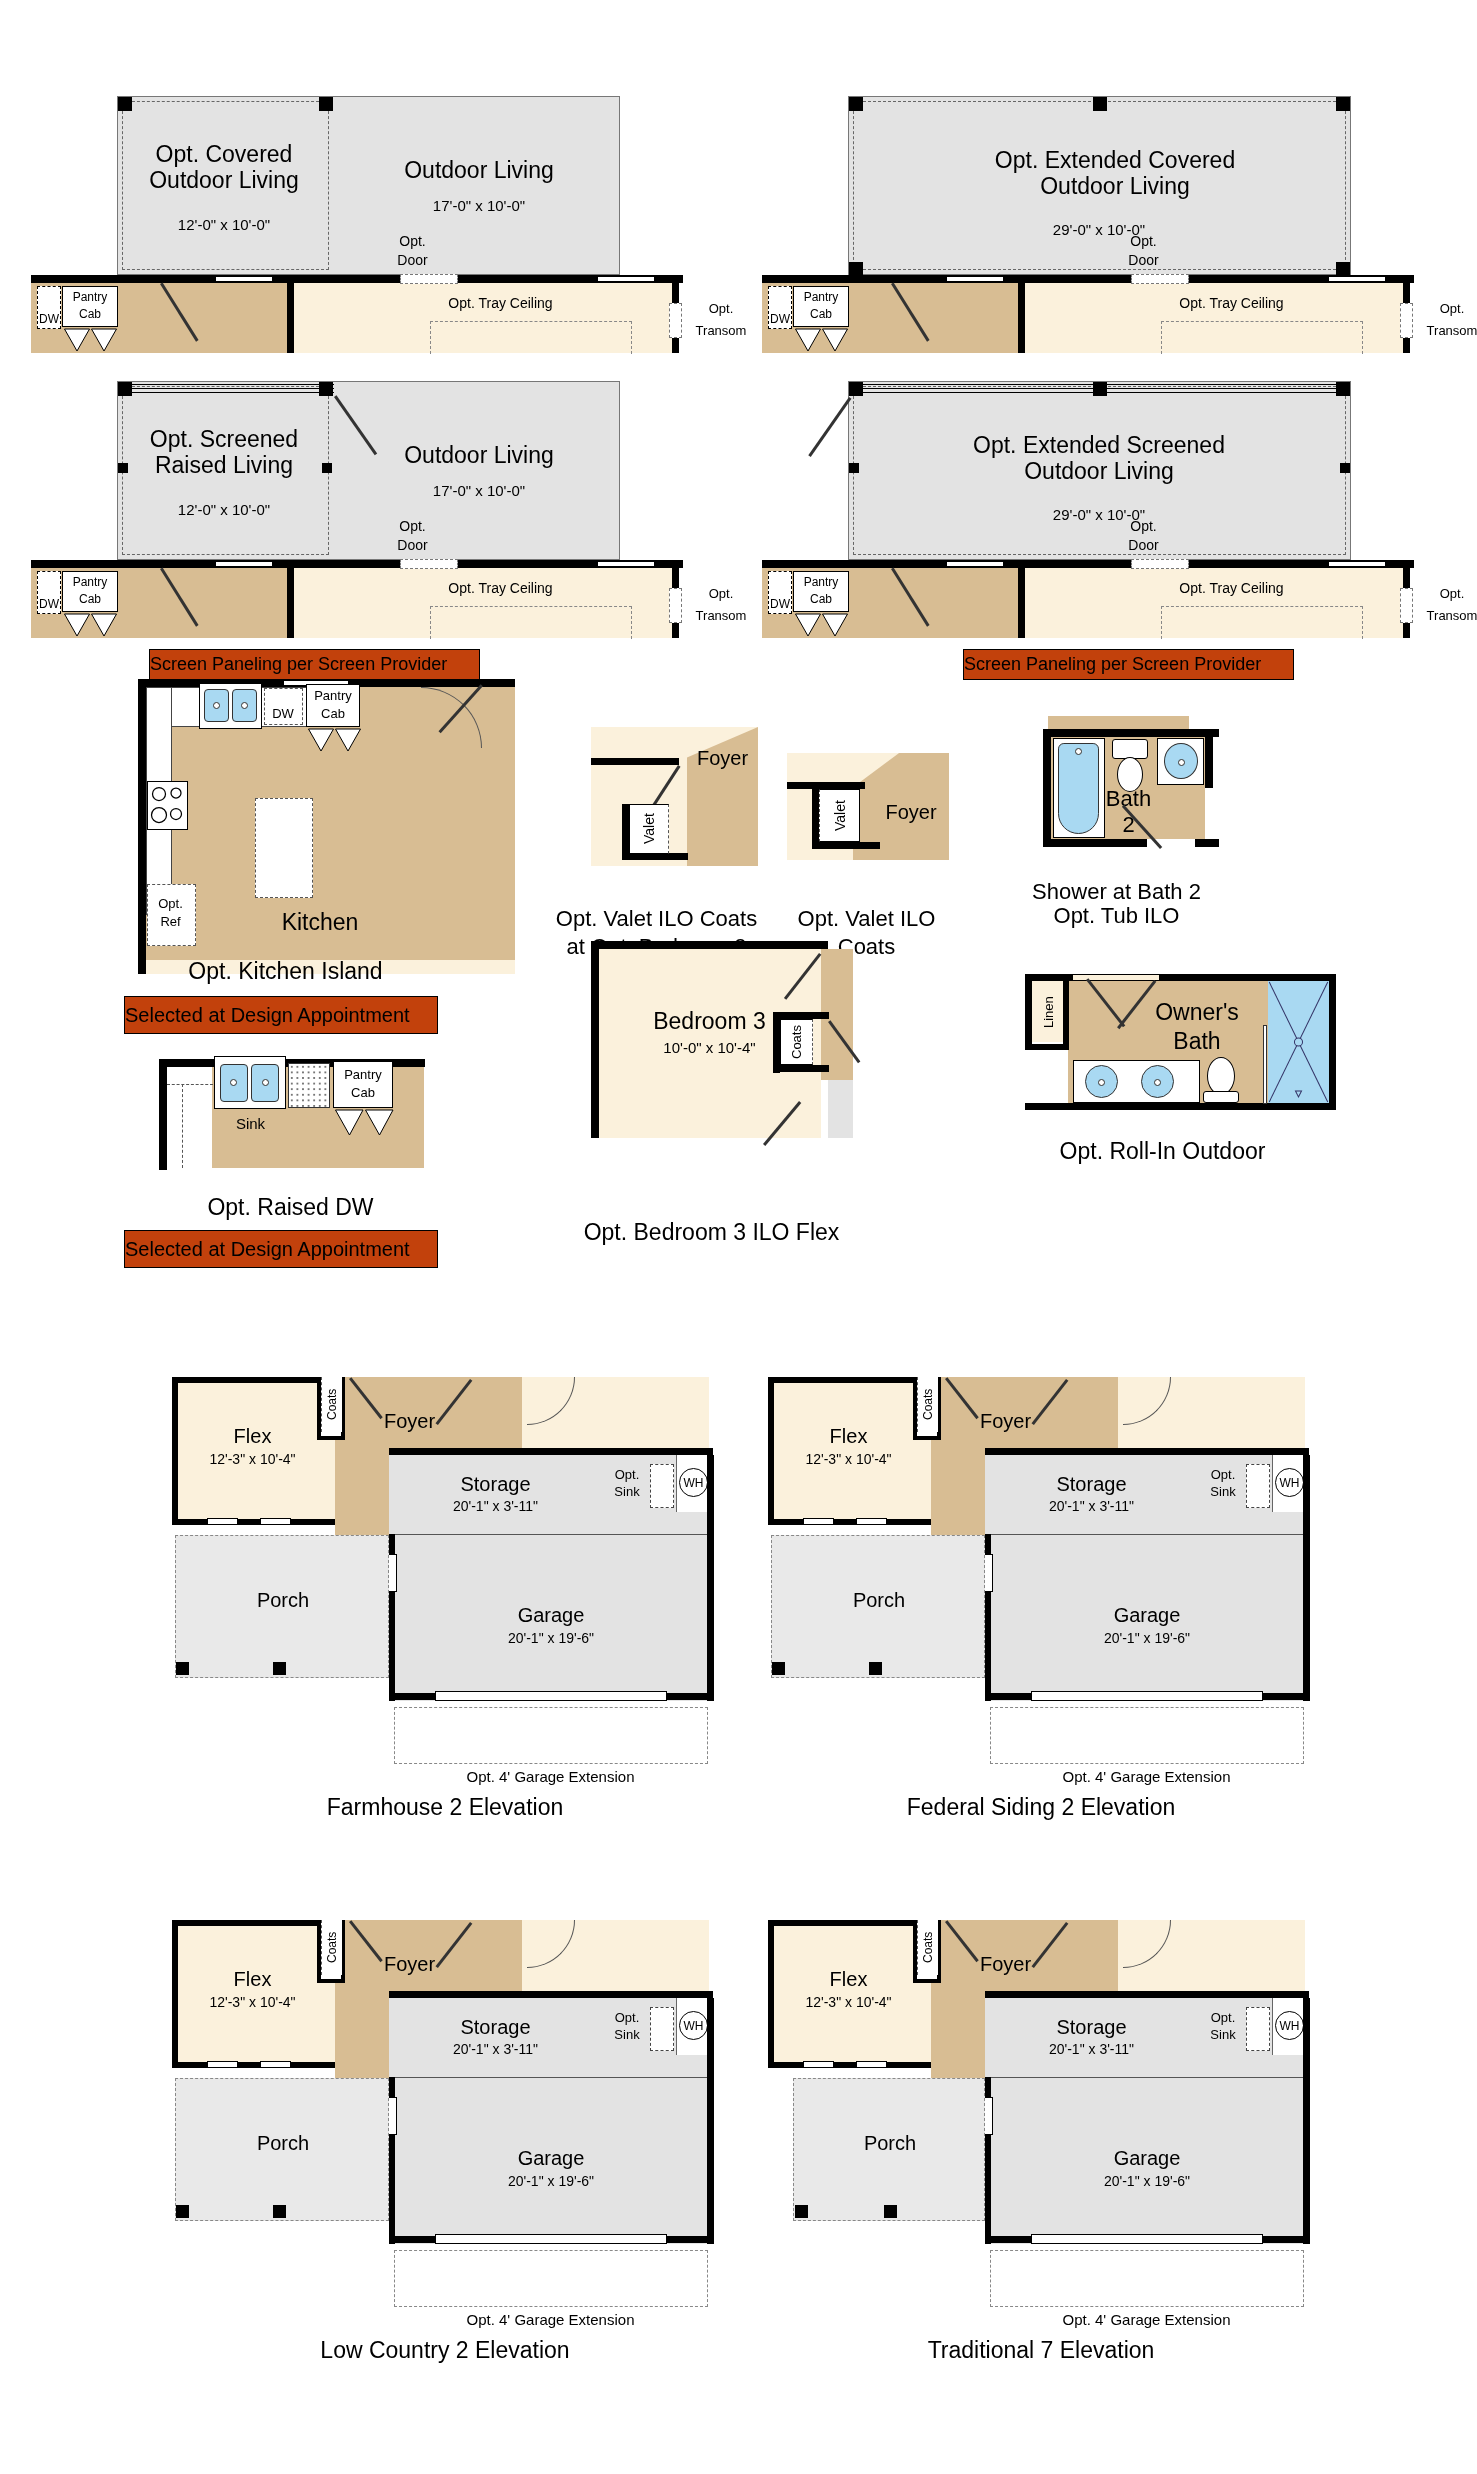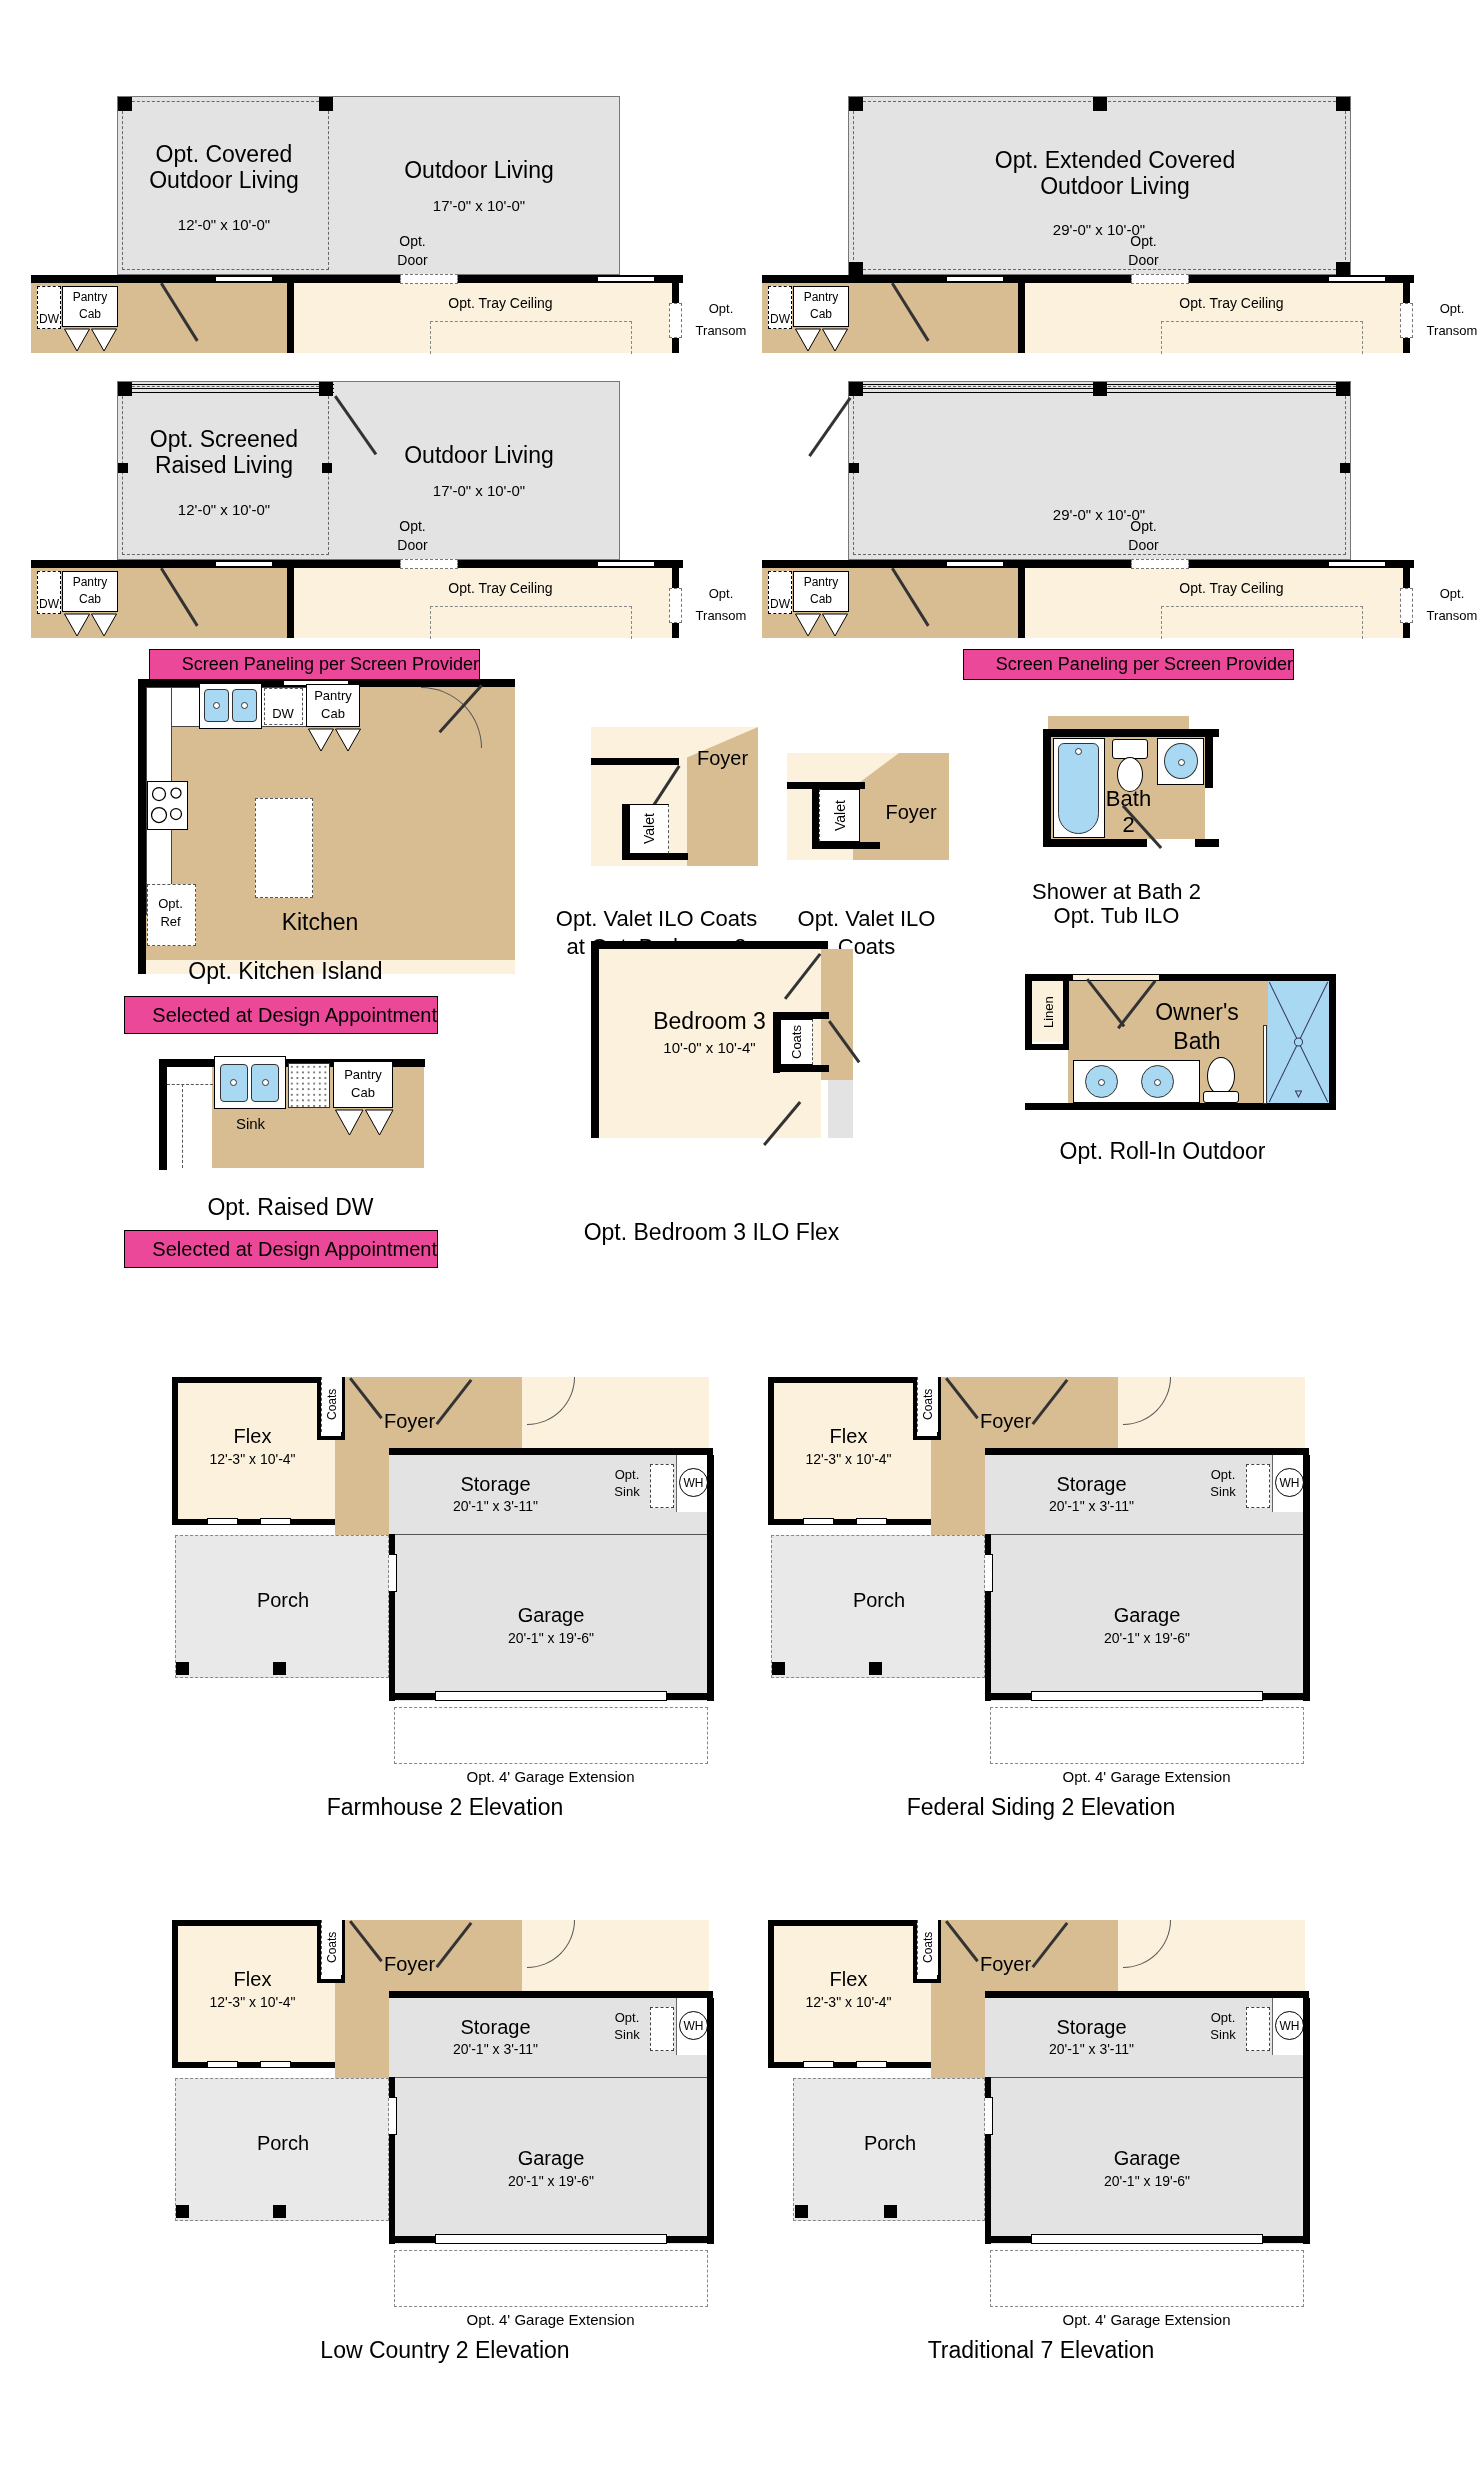--- a/index.html
+++ b/index.html
@@ -6,22 +6,22 @@
   #sheet{position:relative;width:1477px;height:2475px;background:#ffffff;
          font-family:"Liberation Sans", sans-serif;color:#000;overflow:hidden;}
   .abs{position:absolute;}
   .wall{position:absolute;background:#000;}
   .post{position:absolute;background:#000;width:14px;height:14px;}
   .grayarea{position:absolute;background:#e3e3e3;border:1px solid #777;box-sizing:border-box;}
   .tanfill{background:#d8bd93;}
   .creamfill{background:#fbf1dc;}
   .whitebox{position:absolute;background:#fff;border:1px solid #000;box-sizing:border-box;}
   .dashbox{position:absolute;border:1.5px dashed #666;box-sizing:border-box;background:transparent;}
-  .notebox{position:absolute;background:#ec4899;border:1.5px solid #000;box-sizing:border-box;
-           display:flex;flex-direction:column;align-items:flex-end;justify-content:center;text-align:center;}
+  .notebox{position:absolute;background:#c2410c;border:1.5px solid #000;box-sizing:border-box;
+           display:flex;flex-direction:column;align-items:flex-start;justify-content:center;text-align:center;}
   .lbl{position:absolute;text-align:center;line-height:1.12;}
   .window{position:absolute;background:#fff;border:1px solid #000;box-sizing:border-box;}
   .leaf{position:absolute;background:#333;}
   .qarc{position:absolute;border:1.5px solid #555;box-sizing:border-box;background:transparent;}
   .vlabel{position:absolute;display:flex;align-items:center;justify-content:center;
           writing-mode:vertical-rl;transform:rotate(180deg);}
   .screenband{position:absolute;height:11px;
           background:repeating-linear-gradient(to bottom,#000 0 1.5px,#e3e3e3 1.5px 4px);}
   .dotted{background-image:radial-gradient(#777 0.9px,transparent 0.9px);background-size:5.6px 5.6px;background-color:#fff;}
   .basin{position:absolute;background:#a9d9f2;border:1px solid #333;border-radius:4px;box-sizing:border-box;}
@@ -163,20 +163,21 @@
   <div class="abs" style="left:762px;top:381px;width:717px;height:323px;">
     <div class="grayarea" style="left:86px;top:0;width:503px;height:179px;">
       <div class="screenband" style="left:0;top:2px;width:501px;"></div>
       <div class="dashbox" style="left:4px;top:4px;width:493px;height:169px;"></div>
       <div class="post" style="left:0;top:0;"></div>
       <div class="post" style="left:244px;top:0;"></div>
       <div class="post" style="left:487px;top:0;"></div>
       <div class="post" style="left:0;top:81px;width:10px;height:10px;"></div>
       <div class="post" style="left:491px;top:81px;width:10px;height:10px;"></div>
       <div class="leaf" style="left:0;top:15px;width:2.5px;height:71px;transform:rotate(35deg);transform-origin:top left;"></div>
+      <div class="lbl f46" style="left:96px;top:51px;width:308px;">Opt. Extended Screened Outdoor Living</div>
       <div class="lbl f30" style="left:96px;top:125px;width:308px;">29'-0" x 10'-0"</div>
       <div class="lbl f28" style="left:254px;top:137px;width:81px;">Opt.</div>
       <div class="lbl f28" style="left:254px;top:156px;width:81px;">Door</div>
     </div>
     <div class="wall" style="left:0;top:179px;width:652px;height:8px;"></div>
     <div class="abs tanfill" style="left:0;top:187px;width:259px;height:70px;"></div>
     <div class="abs creamfill" style="left:259px;top:187px;width:382px;height:70px;"></div>
     <div class="wall" style="left:256px;top:187px;width:7px;height:70px;"></div>
     <div class="wall" style="left:641px;top:187px;width:7px;height:70px;"></div>
     <div class="window" style="left:184px;top:180px;width:58px;height:6px;"></div>

